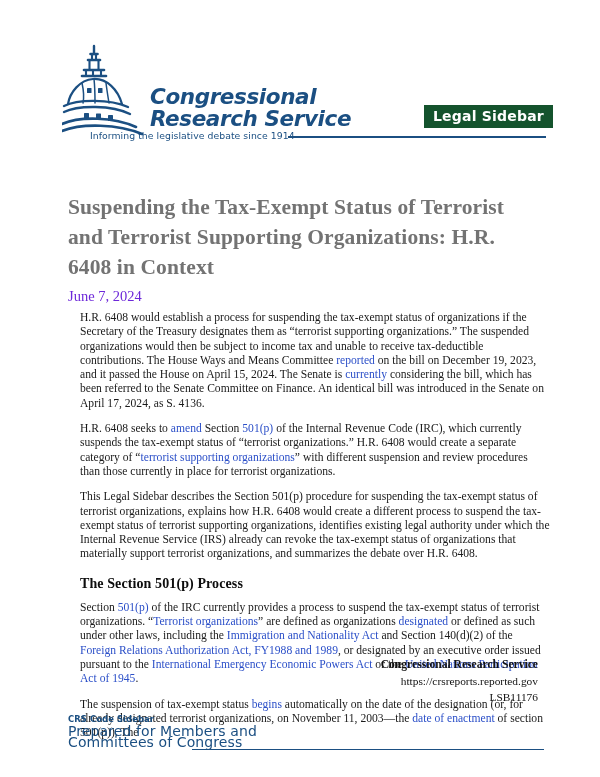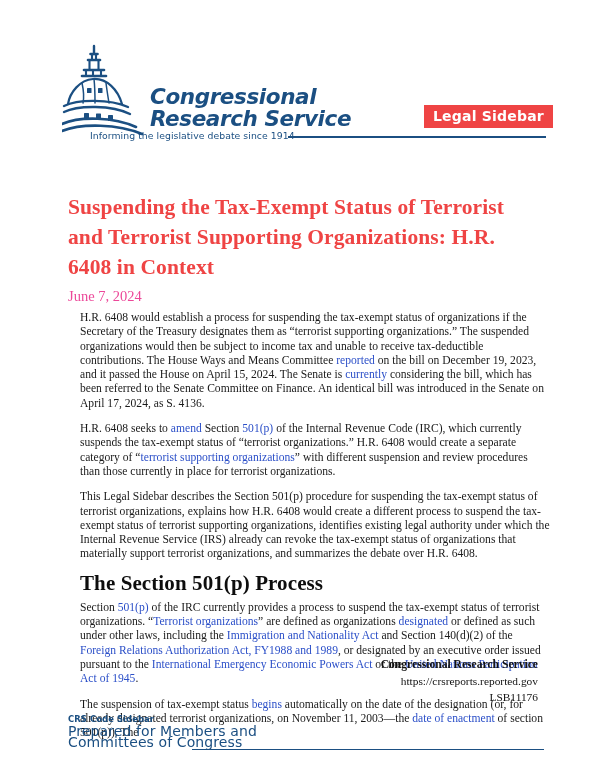--- a/index.html
+++ b/index.html
@@ -80,51 +80,51 @@
     top: 136px;
     width: 258px;
     height: 1.5px;
     background: #1B4F82;
   }
   .legal-badge {
     position: absolute;
     left: 424px;
     top: 105px;
     padding: 3px 9px 4px 9px;
-    background: #ef4444;
+    background: #14532d;
     color: #ffffff;
     font-family: "DejaVu Sans", sans-serif;
     font-weight: bold;
     font-size: 14px;
     letter-spacing: 0.2px;
     line-height: 16px;
     white-space: nowrap;
   }
 
   
   .doc-title {
     position: absolute;
     left: 68px;
     top: 178px;
     width: 470px;
     font-family: "Liberation Serif", serif;
     font-weight: bold;
     font-size: 21.5px;
     line-height: 30px;
-    color: #ef4444;
+    color: #737373;
     letter-spacing: 0.1px;
   }
 
   .doc-date {
     position: absolute;
     left: 68px;
     top: 288px;
     font-family: "Liberation Serif", serif;
     font-size: 14.5px;
-    color: #ec4899;
+    color: #6d28d9;
   }
 
   
   .body-col {
     position: absolute;
     left: 68px;
     top: 311px;
     width: 470px;
     margin-left: 12px;
   }
@@ -137,21 +137,21 @@
     color: #1a1a1a;
   }
   a.lnk, .lnk {
     color: #2B4FC8;
     text-decoration: none;
   }
   h2.section-head {
     margin: 8px 0 7px 0;
     font-family: "Liberation Serif", serif;
     font-weight: bold;
-    font-size: 21px;
+    font-size: 14px;
     line-height: 21px;
     color: #0d0d0d;
     letter-spacing: 0.1px;
   }
 
   
   .footer-right {
     position: absolute;
     right: 62px;
     top: 657px;

